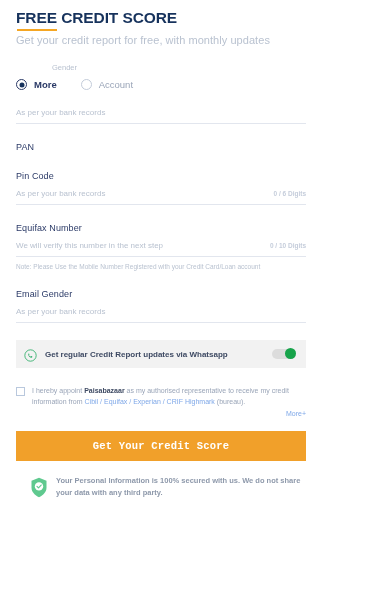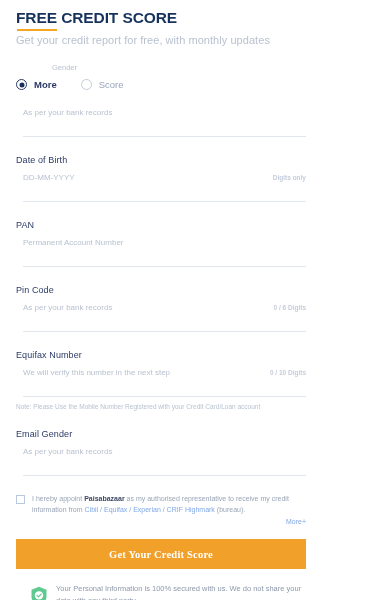--- a/index.html
+++ b/index.html
@@ -109,25 +109,24 @@
   }
   .field-label {
     font-size: 9px;
     color: #2b3a67;
     line-height: 12px;
     letter-spacing: 0.1px;
   }
   .field-line {
     margin-top: 6px;
     border-bottom: 1px solid #e2e6ee;
-    padding-bottom: 18px;
+    padding-bottom: 5px;
     display: flex;
     align-items: baseline;
     justify-content: flex-start;
-    margin-left: 7px;
   }
   .field-input {
     font-size: 8px;
     color: #b9c2d0;
     border: none;
     outline: none;
     background: transparent;
     padding: 0;
     font-family: "Liberation Sans", sans-serif;
     flex: 1 1 auto;
@@ -240,32 +239,33 @@
   
   .cta {
     margin-top: 14px;
     width: 100%;
     height: 30px;
     background: #f1a02a;
     border: none;
     color: #ffffff;
     font-size: 10.5px;
     font-weight: bold;
-    font-family: Liberation Serif, serif;
+    font-family: Liberation Mono, monospace;
     letter-spacing: 0.2px;
     cursor: pointer;
     display: block;
   }
 
   
   .secure {
     margin-top: 14px;
     display: flex;
-    align-items: flex-end;
+    align-items: center;
     padding-left: 14px;
+    font-weight: bold;
   }
   .shield-icon {
     width: 18px;
     height: 21px;
     flex: 0 0 auto;
     display: block;
   }
   .secure-text {
     margin-left: 8px;
     font-size: 7.5px;
@@ -287,44 +287,34 @@
 
   <div class="gender-block">
     <div class="gender-label">Gender</div>
     <div class="radio-row">
       <div class="radio-opt">
         <span class="radio-dot on"></span>
         <span class="radio-text">More</span>
       </div>
       <div class="radio-opt">
         <span class="radio-dot off"></span>
-        <span class="radio-text muted">Score</span>
+        <span class="radio-text muted">Account</span>
       </div>
     </div>
   </div>
 
   <div class="field">
     <div class="field-line">
       <input class="field-input" type="text" placeholder="As per your bank records" style="">
     </div>
   </div>
 
-  <div class="field">
-    <div class="field-label">Date of Birth</div>
-    <div class="field-line">
-      <input class="field-input" type="text" placeholder="DD-MM-YYYY" style="">
-      <span class="field-hint">Digits only</span>
-    </div>
-  </div>
 
   <div class="field">
     <div class="field-label">PAN</div>
-    <div class="field-line">
-      <input class="field-input" type="text" placeholder="Permanent Account Number" style="">
-    </div>
   </div>
 
   <div class="field">
     <div class="field-label">Pin Code</div>
     <div class="field-line">
       <input class="field-input" type="text" placeholder="As per your bank records" style="">
       <span class="field-hint">0 / 6 Digits</span>
     </div>
   </div>
 
@@ -337,20 +327,32 @@
     <div class="field-note">Note: Please Use the Mobile Number Registered with your Credit Card/Loan account</div>
   </div>
 
   <div class="field">
     <div class="field-label">Email Gender</div>
     <div class="field-line">
       <input class="field-input" type="text" placeholder="As per your bank records" style="">
     </div>
   </div>
 
+  <div class="wa-banner">
+    <span class="wa-icon">
+      <svg viewBox="0 0 24 24" width="13" height="13" aria-hidden="true">
+        <circle cx="12" cy="12" r="10.5" fill="none" stroke="#2fae6a" stroke-width="1.6"></circle>
+        <path d="M8.6 7.6c.3 0 .5.1.7.5l.7 1.5c.1.3.1.5-.1.7l-.5.6c-.2.2-.2.4-.1.6.5 1 1.4 1.9 2.4 2.4.2.1.4.1.6-.1l.6-.6c.2-.2.4-.2.7-.1l1.5.7c.4.2.5.4.5.7 0 .9-.8 1.6-1.7 1.6-3 0-6-3-6-6 0-.9.7-1.7 1.7-1.7z" fill="#2fae6a"></path>
+      </svg>
+    </span>
+    <span class="wa-text">Get regular Credit Report updates via Whatsapp</span>
+    <span class="wa-toggle">
+      <span class="knob"></span>
+    </span>
+  </div>
 
   <div class="consent">
     <span class="consent-box"></span>
     <div class="consent-body">
       <div class="consent-text"><span>I hereby appoint </span><b>Paisabazaar</b><span> as my authorised representative to receive my credit information from </span><span class="bureau">Cibil / Equifax / Experian / CRIF Highmark</span><span> (bureau).</span></div>
       <a class="more-link">More+</a>
     </div>
   </div>
 
   <button class="cta">Get Your Credit Score</button>

